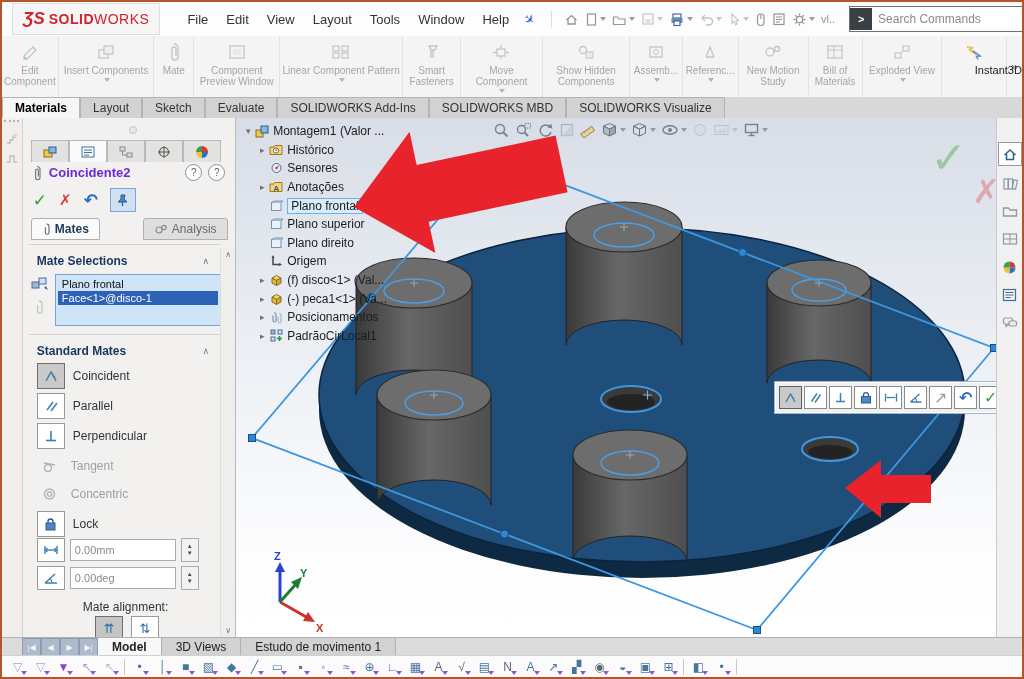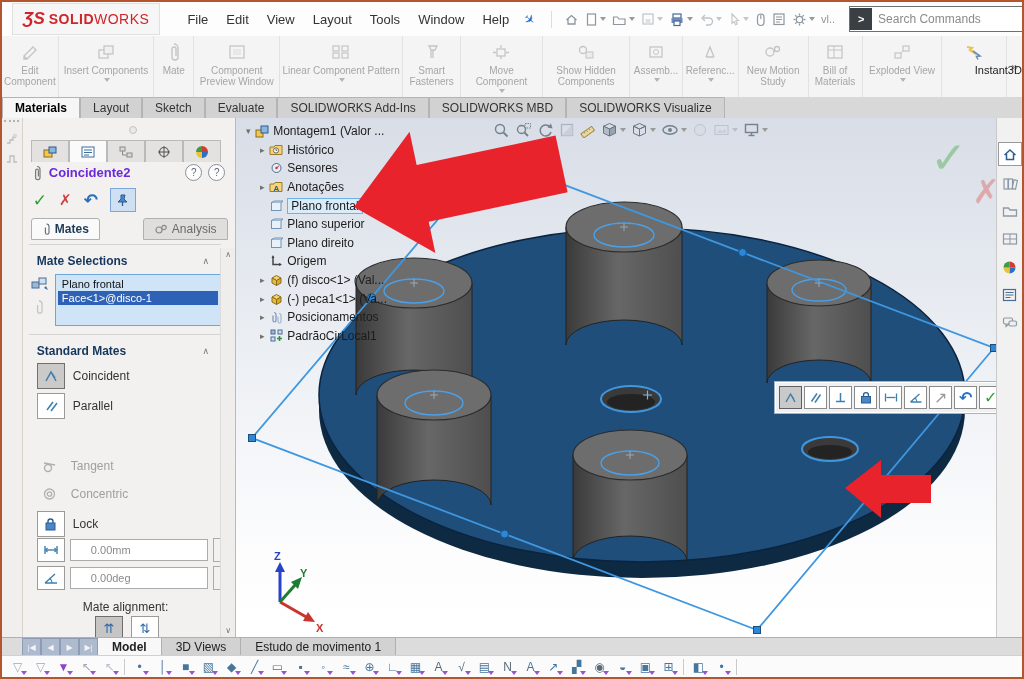--- a/index.html
+++ b/index.html
@@ -64,21 +64,21 @@
   .selrow{font-size:11px;color:#111;padding:1px 4px;white-space:nowrap;}
   .selrow.selected{background:#2e62b6;color:#fff;}
   .materow{position:absolute;left:14px;display:flex;align-items:center;gap:8px;height:27px;}
   .mateicon{width:26px;height:24px;display:flex;align-items:center;justify-content:center;}
   .materow.boxed .mateicon{border:1px solid #9a9a9a;background:#fff;}
   .materow.pressed .mateicon{border:1px solid #707070;background:#cbcac8;}
   .matelabel{color:#333;font-size:12px;}
   .materow.disabled .matelabel{color:#9f9f9f;}
   .dimrow{position:absolute;left:14px;display:flex;align-items:center;gap:5px;}
   .dimicon{width:26px;height:22px;border:1px solid #9a9a9a;background:#fff;display:flex;align-items:center;justify-content:center;}
-  .dimfield{width:96px;height:20px;border:1px solid #ababab;background:#fff;color:#8a8a8a;font-size:11px;padding:0 20px;font-family:"Liberation Sans",sans-serif;}
+  .dimfield{width:96px;height:20px;border:1px solid #ababab;background:#fff;color:#8a8a8a;font-size:11px;padding:0 4px;font-family:"Liberation Sans",sans-serif;}
   .spinner{width:16px;height:22px;border:1px solid #ababab;background:#f2f2f2;display:flex;flex-direction:column;align-items:center;justify-content:center;font-size:6px;color:#444;line-height:7px;}
   .align-label{position:absolute;left:60px;color:#333;}
   .alignbtns{position:absolute;left:72px;display:flex;gap:8px;}
   .alignbtn{width:26px;height:22px;border:1px solid #9a9a9a;background:#fff;display:flex;align-items:center;justify-content:center;color:#2f6aa8;font-size:13px;}
   .alignbtn.pressed{background:#c6c5c4;border-color:#6e6e6e;}
   .pm-scroll{position:absolute;right:0;top:130px;bottom:0;width:14px;background:#efeeec;border-left:1px solid #dcdcdc;display:flex;flex-direction:column;justify-content:space-between;align-items:center;padding:2px 0;color:#777;font-size:8px;}
   
   .viewport{position:relative;width:766px;height:519px;background:linear-gradient(#d8dde7,#eef1f5 50%,#fdfdfe 85%,#ffffff);overflow:hidden;}
   .vp-svg{position:absolute;left:0;top:0;}
   .headsup{position:absolute;left:256px;top:3px;display:flex;align-items:center;gap:3px;z-index:5;}
@@ -502,20 +502,29 @@
       </div>
       <div class="materow boxed" style="top:274px">
         <span class="mateicon">
             <svg width="14" height="14">
               <line x1="3" y1="11" x2="9" y2="3" stroke="#3f7fae" stroke-width="1.6"></line>
               <line x1="7" y1="12" x2="13" y2="4" stroke="#3f7fae" stroke-width="1.6"></line>
             </svg>
           </span>
         <span class="matelabel">Parallel</span>
       </div>
+      <div class="materow boxed" style="top:304px">
+        <span class="mateicon">
+            <svg width="14" height="14">
+              <line x1="2" y1="11.5" x2="12" y2="11.5" stroke="#3f7fae" stroke-width="1.6"></line>
+              <line x1="7" y1="2" x2="7" y2="11.5" stroke="#3f7fae" stroke-width="1.6"></line>
+            </svg>
+          </span>
+        <span class="matelabel">Perpendicular</span>
+      </div>
       <div class="materow disabled" style="top:334px">
         <span class="mateicon">
             <svg width="15" height="14">
               <circle cx="6" cy="9" r="3.5" fill="none" stroke="#b0b0b0" stroke-width="1.4"></circle>
               <line x1="2" y1="4" x2="13" y2="6" stroke="#b0b0b0" stroke-width="1.4"></line>
             </svg>
           </span>
         <span class="matelabel">Tangent</span>
       </div>
       <div class="materow disabled" style="top:362px">

